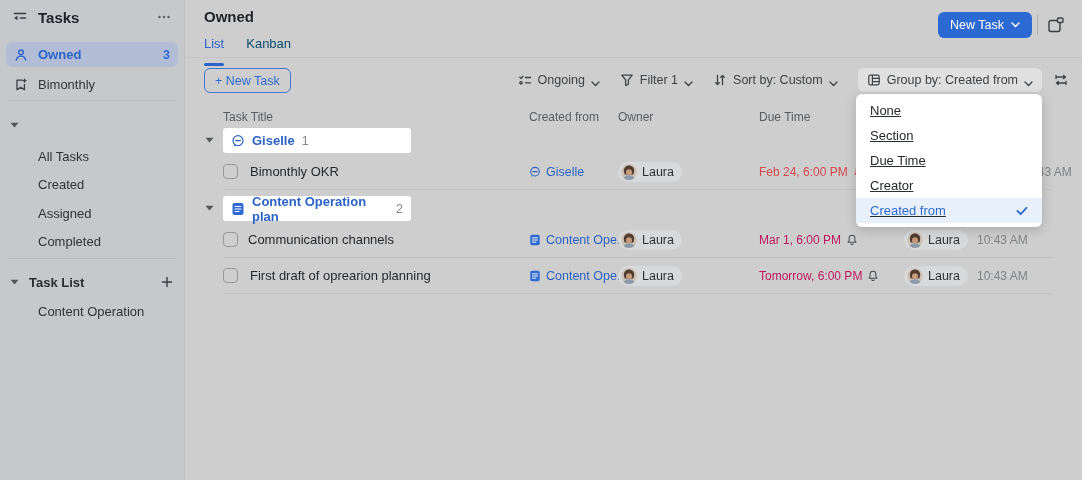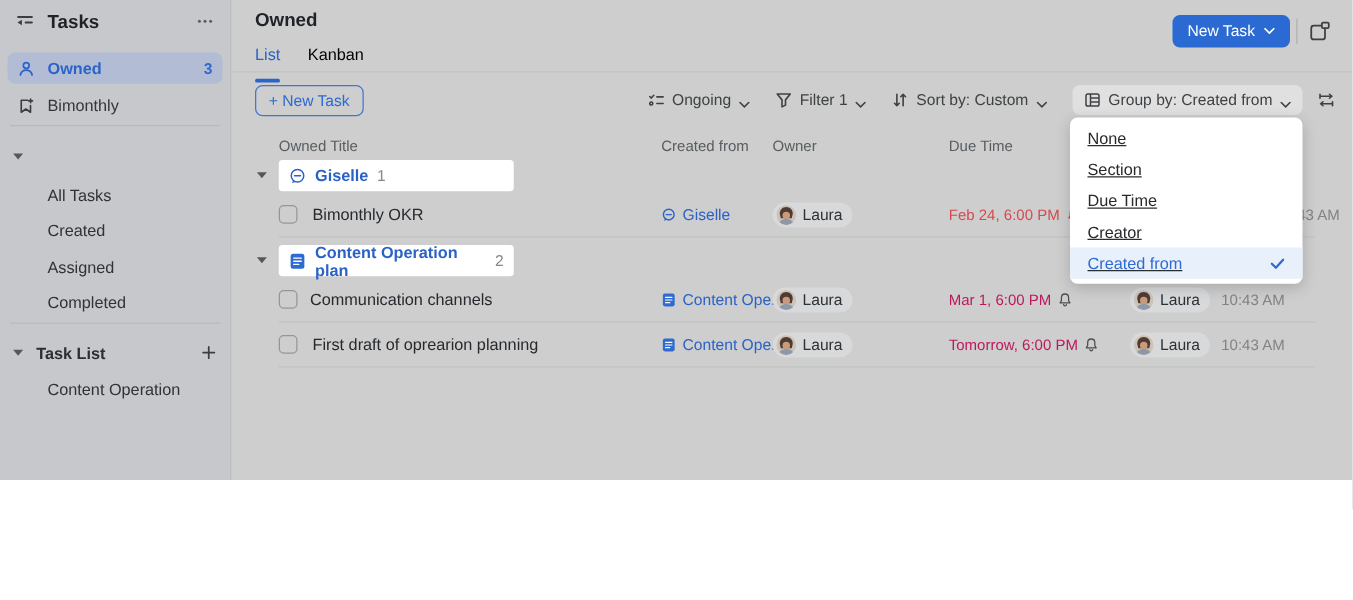--- a/index.html
+++ b/index.html
@@ -1,18 +1,18 @@
 <!DOCTYPE html>
 <html><head>
 <meta charset="utf-8">
 <style>
   * { margin:0; padding:0; box-sizing:border-box; }
   html,body { width:1082px; height:480px; }
   body { font-family:"Liberation Sans","DejaVu Sans",sans-serif; font-size:13px; color:#2b2e31; }
-  #app { position:relative; width:1082px; height:384px; background:#cdcecd; overflow:hidden;padding-left:6px; }
+  #app { position:relative; width:1082px; height:480px; background:#cdcecd; overflow:hidden;padding-left:6px; }
 
   
   #sidebar { position:absolute; left:0; top:0; width:185px; height:480px; background:#c6c8cb; border-right:1px solid #bcbec0; }
   .sb-header { position:absolute; top:0; left:0; right:0; height:34px; display:flex; align-items:center; padding:0 12px; }
   .sb-title { font-size:15px; font-weight:700; color:#1f2226; margin-left:10px; flex:1; }
   .sb-item { position:absolute; left:6px; right:6px; height:25px; border-radius:6px; display:flex; align-items:center; padding:0 8px; color:#333639; }
   .sb-item.selected { background:#b2bdd5; color:#2b63c8; font-weight:600; }
   .sb-item .lbl { margin-left:10px; flex:1; font-size:13px; }
   .sb-item .cnt { font-size:12.5px; color:#2e6ad1; }
   .sb-divider { position:absolute; left:8px; right:8px; height:1px; background:#b7b9bc; }
@@ -20,21 +20,21 @@
   .sb-section .lbl { margin-left:10px; font-size:13px; font-weight:600; color:#2c2f32; flex:1; }
   .sb-sub { position:absolute; left:38px; right:6px; height:20px; display:flex; align-items:center; font-size:13px; color:#303336; }
   .icon16 { width:16px; height:16px; flex:0 0 16px; }
   .icon14 { width:14px; height:14px; flex:0 0 14px; }
   .icon12 { width:12px; height:12px; }
 
   
   #main { position:absolute; left:186px; top:0; right:0; bottom:0; }
   .page-title { position:absolute; left:18px; top:8px; font-size:15px; font-weight:600; color:#1f2226; }
   .tabs { position:absolute; left:18px; top:36px; display:flex; gap:22px; }
-  .tab { font-size:13px; color:#000000; position:relative; padding-bottom:6px; }
+  .tab { font-size:13px; color:#0c4a6e; position:relative; padding-bottom:6px; }
   .tab.active { color:#2b63c8; font-weight:500; }
   .tab.active::after { content:""; position:absolute; left:0; bottom:-9px; width:20px; height:3px; border-radius:2px; background:#2b63c8; }
   .header-border { position:absolute; left:0; right:0; top:57px; height:1px; background:#c2c4c5; }
 
   .new-task-btn { position:absolute; left:752px; top:12px; height:26px; background:#2b6ad3; border-radius:6px; display:flex; align-items:center; gap:7px; padding:0 12px; color:#fff; font-size:12.5px; border:none; cursor:pointer; }
   .topbar-divider { position:absolute; left:851px; top:15px; width:1px; height:20px; background:#aeb0b3; }
   .popup-btn { position:absolute; left:861px; top:16px; width:18px; height:18px; }
 
   .toolbar-newtask { position:absolute; left:18px; top:68px; height:25px; border:1px solid #4276d2; border-radius:6px; color:#2e6ad1; font-size:12.5px; display:flex; align-items:center; padding:0 10px; background:transparent; cursor:pointer; }
   .toolbar-right { position:absolute; top:66px; right:14px; height:28px; display:flex; align-items:center; gap:20px; color:#3f4245; font-size:12.5px; }
@@ -211,21 +211,21 @@
             <path d="M1 1l3.5 3.5L8 1"></path>
           </svg>
       </div>
       <svg class="icon14" style="margin-left:-8px" viewBox="0 0 14 14" fill="none" stroke="#3f4245" stroke-width="1.3" stroke-linecap="round" stroke-linejoin="round">
           <path d="M2 2.5v3M2 4h9.5M11.5 4L9.6 2.4M11.5 4L9.6 5.6"></path>
           <path d="M12 8.5v3M12 10H2.5M2.5 10l1.9-1.6M2.5 10l1.9 1.6"></path>
         </svg>
     </div>
 
     <div class="thead">
-      <span class="col-title">Owned Title</span>
+      <span class="col-title">Task Title</span>
       <span class="col-from">Created from</span>
       <span class="col-owner">Owner</span>
       <span class="col-due">Due Time</span>
       <span class="col-creator">Creator</span>
       <span class="col-createdat">Created at</span>
     </div>
 
     <div class="grouprow" style="top:128px">
       <svg class="tri" viewBox="0 0 9 6">
           <path d="M0.5 0.8h8L4.5 5.5z" fill="#55585b"></path>

